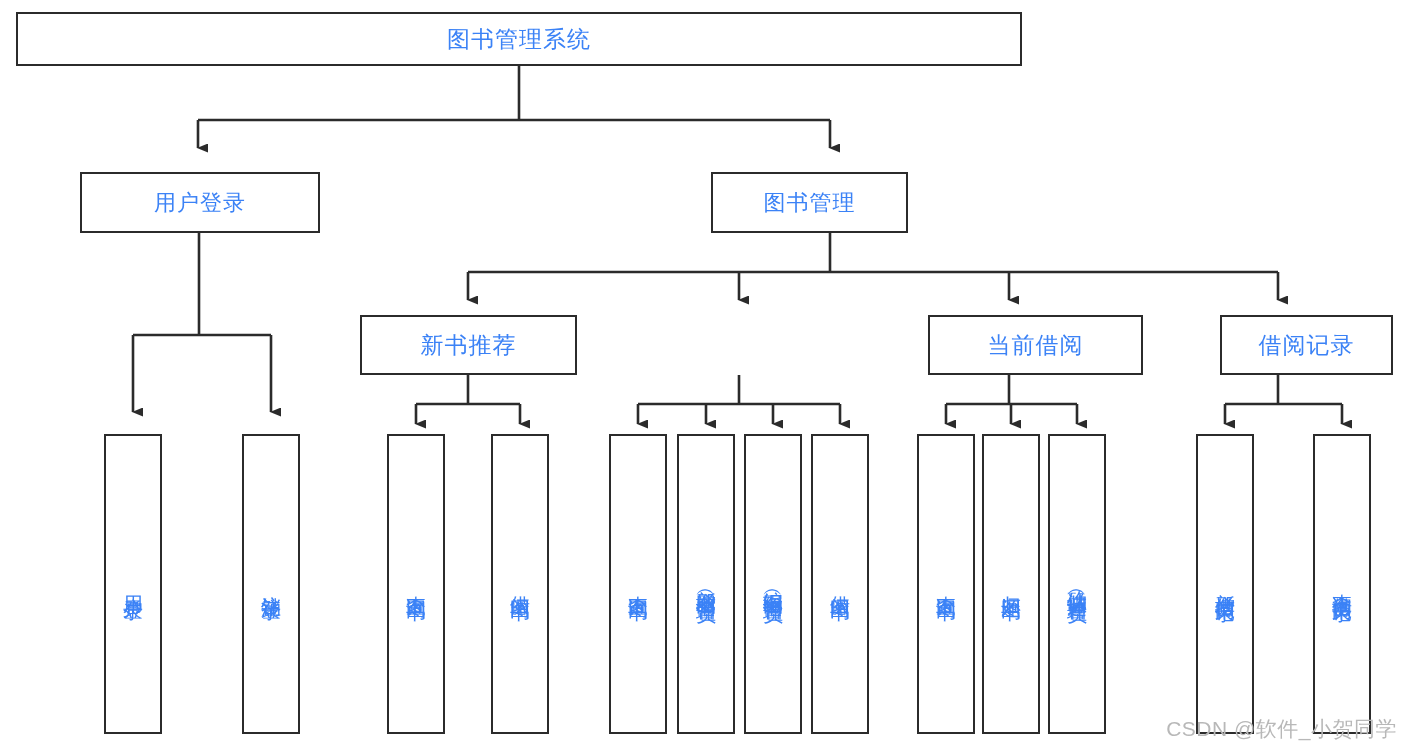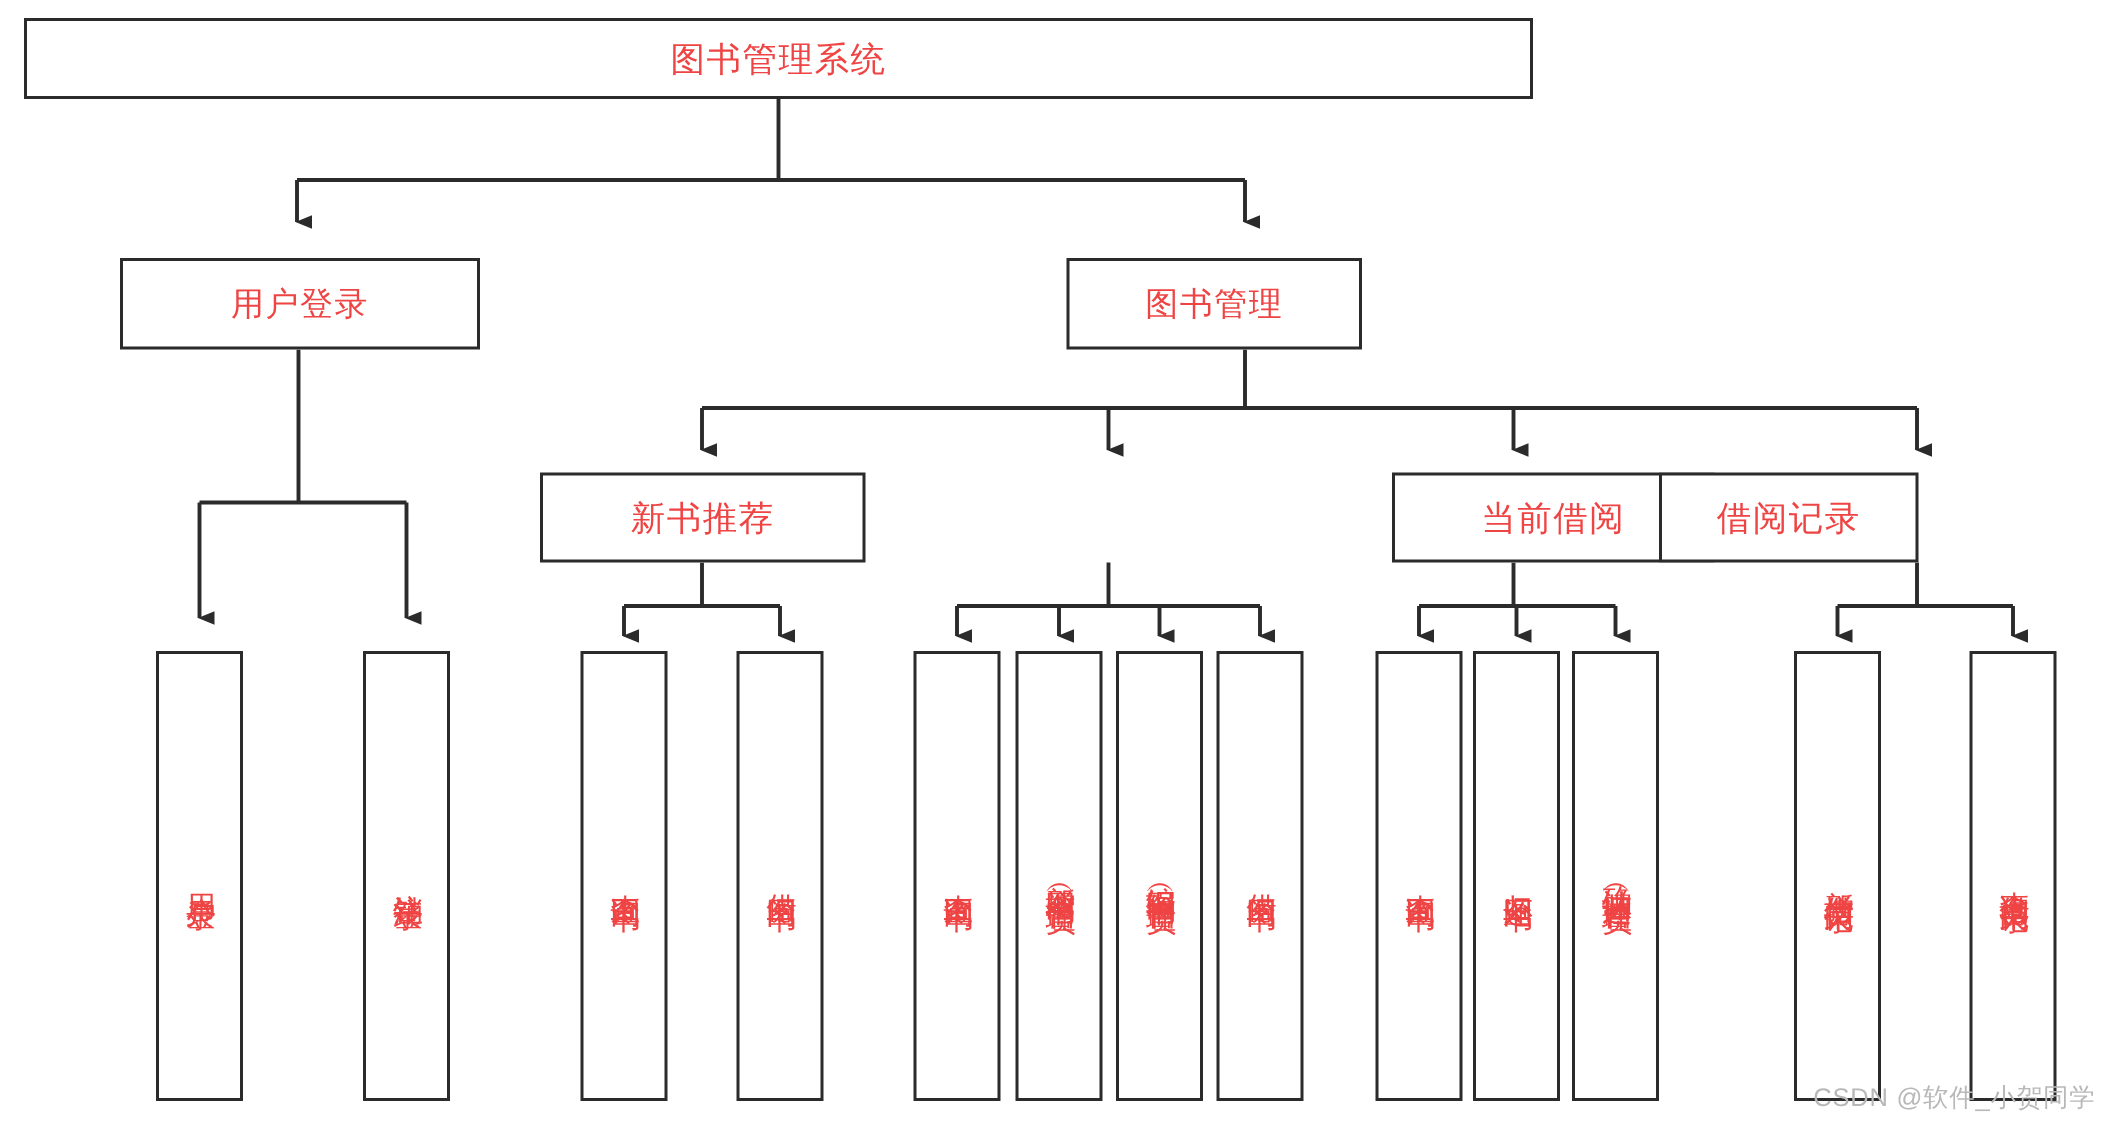--- a/index.html
+++ b/index.html
@@ -27,21 +27,21 @@
     pointer-events: none;
   }
   .node {
     position: absolute;
     box-sizing: border-box;
     border: 2px solid #2b2b2b;
     background: #ffffff;
     display: flex;
     align-items: center;
     justify-content: center;
-    color: #ef4444;
+    color: #3b82f6;
   }
   .node.root {
     font-size: 23px;
   }
   .node.level1 {
     font-size: 22px;
   }
   .node.level2 {
     font-size: 23px;
   }
@@ -59,21 +59,21 @@
     text-align: center;
   }
   .hlabel {
     white-space: nowrap;
     letter-spacing: 1px;
   }
   #watermark {
     position: absolute;
     right: 8px;
     bottom: 4px;
-    font-size: 17px;
+    font-size: 21px;
     color: #b8b8b8;
     letter-spacing: 0.5px;
     white-space: nowrap;
   }
 </style>
 </head>
 <body>
 
 <div id="diagram-root">
 
@@ -141,21 +141,21 @@
 
   <div class="node level2" style="left:360px; top:315px; width:217px; height:60px;">
     <span class="hlabel">新书推荐</span>
   </div>
 
 
   <div class="node level2" style="left:928px; top:315px; width:215px; height:60px;">
     <span class="hlabel">当前借阅</span>
   </div>
 
-  <div class="node level2" style="left:1106px; top:315px; width:173px; height:60px;">
+  <div class="node level2" style="left:1220px; top:315px; width:173px; height:60px;">
     <span class="hlabel">借阅记录</span>
   </div>
 
   <div class="node leaf" style="left:104px; top:434px; width:58px; height:300px;">
     <span class="vlabel">用户登录</span>
   </div>
 
   <div class="node leaf" style="left:242px; top:434px; width:58px; height:300px;">
     <span class="vlabel">注销登录</span>
   </div>

